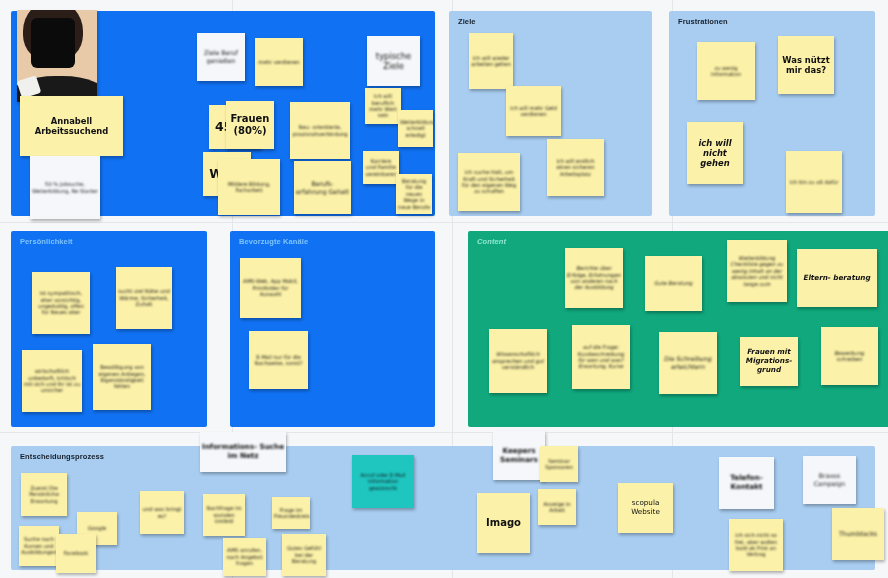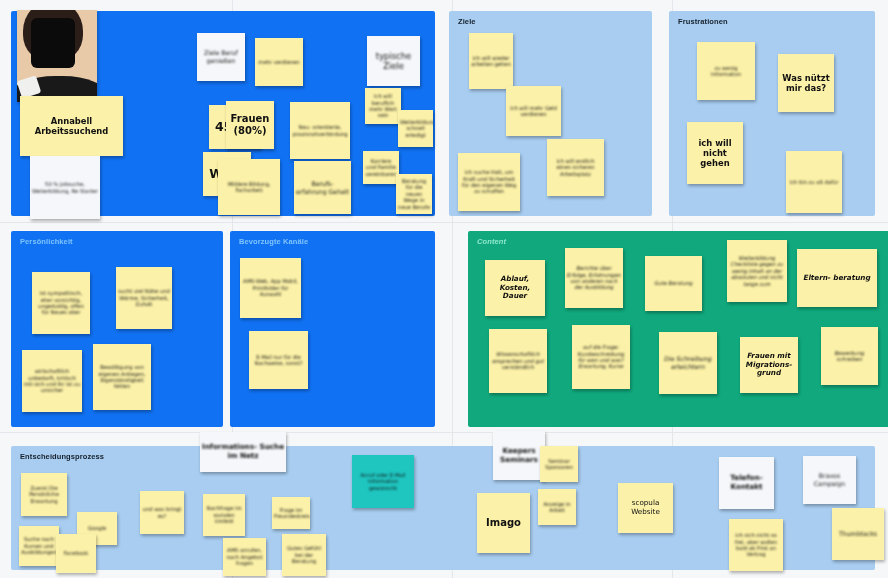--- a/index.html
+++ b/index.html
@@ -202,32 +202,32 @@
       <span>ich suche Halt, um Kraft und Sicherheit für den eigenen Weg zu schaffen</span>
     </div>
   </div>
 
   <div class="panel blue-light" style="left:669px; top:11px; width:206px; height:205px;">
     <div class="panel-title">Frustrationen</div>
 
     <div class="note s6" style="left:28px; top:31px; width:58px; height:58px;">
       <span>zu wenig Information</span>
     </div>
-    <div class="note s9 bold sharp" style="left:109px; top:43px; width:56px; height:58px;">
+    <div class="note s9 bold sharp" style="left:109px; top:25px; width:56px; height:58px;">
       <span>Was nützt mir das?</span>
     </div>
-    <div class="note s9 bold sharp" style="left:18px; top:111px; width:56px; height:62px;">
+    <div class="note s9 bold sharp" style="left:18px; top:111px; width:56px; height:62px;font-style:italic;">
       <span>ich will nicht gehen</span>
     </div>
     <div class="note s6" style="left:117px; top:140px; width:56px; height:62px;">
       <span>ich bin zu alt dafür</span>
     </div>
   </div>
 
-  <div class="panel blue-dark" style="left:11px; top:231px; width:212px; height:196px;">
+  <div class="panel blue-dark" style="left:11px; top:231px; width:196px; height:196px;">
     <div class="panel-title">Persönlichkeit</div>
 
     <div class="note s6" style="left:21px; top:41px; width:58px; height:62px;">
       <span>ist sympathisch, eher vorsichtig, ungeduldig, offen für Neues aber</span>
     </div>
     <div class="note s6" style="left:105px; top:36px; width:56px; height:62px;">
       <span>sucht viel Nähe und Wärme, Sicherheit, Zuhalt</span>
     </div>
     <div class="note s6" style="left:11px; top:119px; width:60px; height:62px;">
       <span>wirtschaftlich unbedarft, kritisch mit sich und ihr ist zu unsicher</span>
@@ -244,23 +244,20 @@
       <span>AMS-Web, App Mobil, Printfolder für Auswahl</span>
     </div>
     <div class="note s6" style="left:19px; top:100px; width:59px; height:58px;">
       <span>E-Mail nur für die Nachweise, sonst?</span>
     </div>
   </div>
 
   <div class="panel green" style="left:468px; top:231px; width:432px; height:196px;font-style:italic;">
     <div class="panel-title">Content</div>
 
-    <div class="note s8 bold sharp" style="left:17px; top:29px; width:60px; height:56px;">
-      <span>Ablauf, Kosten, Dauer</span>
-    </div>
     <div class="note s6" style="left:97px; top:17px; width:58px; height:60px;">
       <span>Berichte über Erfolge, Erfahrungen von anderen nach der Ausbildung</span>
     </div>
     <div class="note s6" style="left:177px; top:25px; width:57px; height:55px;">
       <span>Gute Beratung</span>
     </div>
     <div class="note s6" style="left:259px; top:9px; width:60px; height:62px;">
       <span>Weiterbildung Checkliste gegen zu wenig Inhalt an der absoluten und nicht lange zum</span>
     </div>
     <div class="note s8 bold sharp" style="left:329px; top:18px; width:80px; height:58px;">
@@ -269,21 +266,21 @@
 
     <div class="note s6" style="left:21px; top:98px; width:58px; height:64px;">
       <span>Wissenschaftlich ansprechen und gut verständlich</span>
     </div>
     <div class="note s6" style="left:104px; top:94px; width:58px; height:64px;">
       <span>auf die Frage: Kurzbeschreibung für wen und was? Erwartung, Kurse</span>
     </div>
     <div class="note s7" style="left:191px; top:101px; width:58px; height:62px;">
       <span>Die Schreibung erleichtern</span>
     </div>
-    <div class="note s8 bold sharp" style="left:272px; top:106px; width:58px; height:56px;">
+    <div class="note s8 bold sharp" style="left:272px; top:106px; width:58px; height:49px;">
       <span>Frauen mit Migrations- grund</span>
     </div>
     <div class="note s6" style="left:353px; top:96px; width:57px; height:58px;">
       <span>Bewerbung schreiben</span>
     </div>
   </div>
 
   <div class="panel blue-light" style="left:11px; top:446px; width:864px; height:124px;">
     <div class="panel-title">Entscheidungsprozess</div>
 

